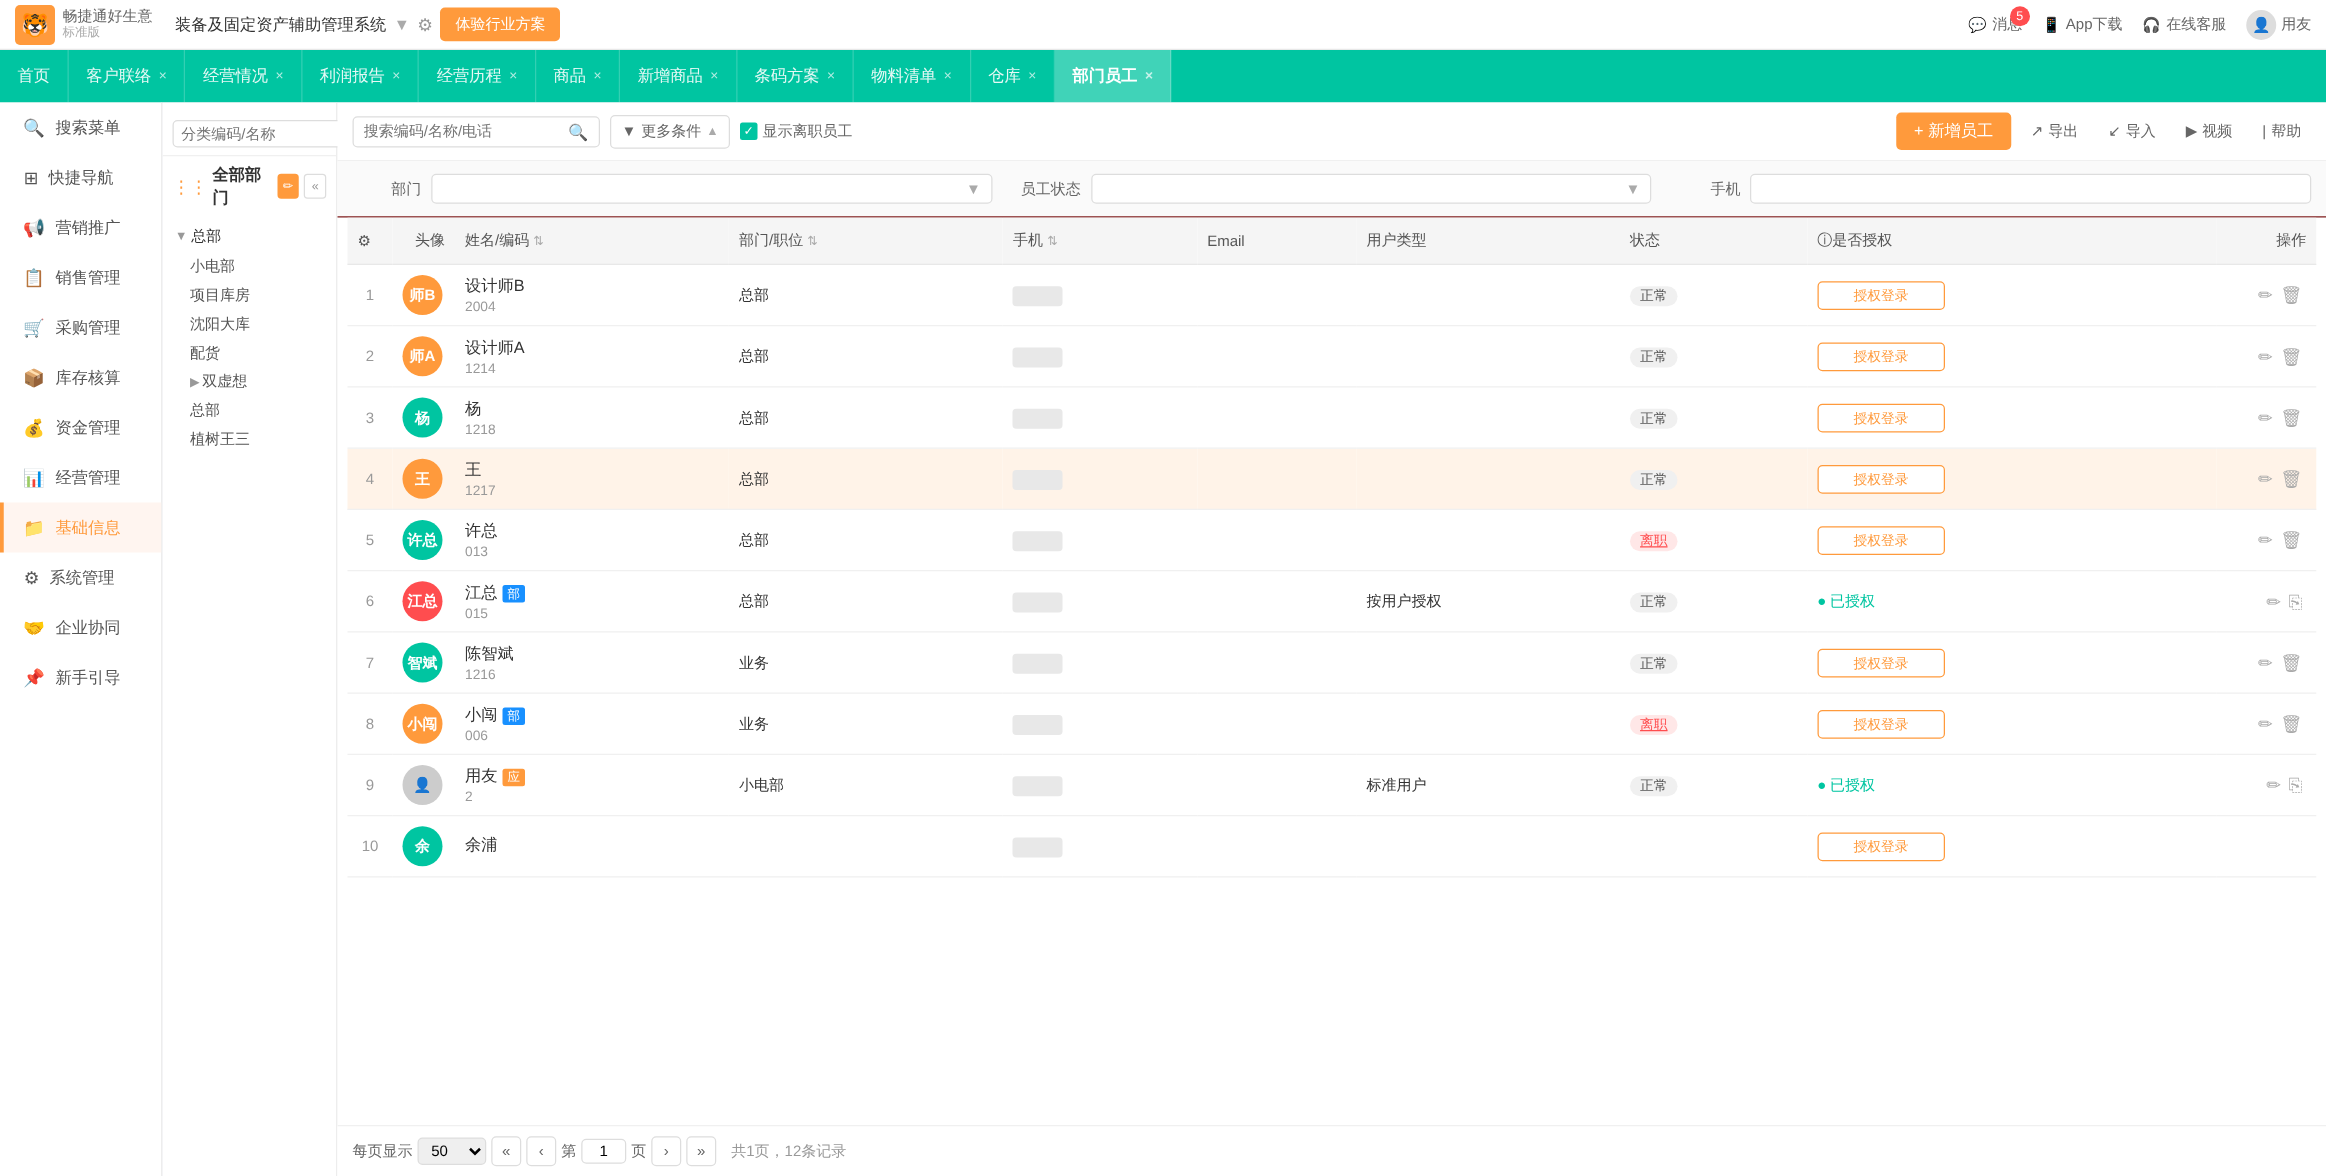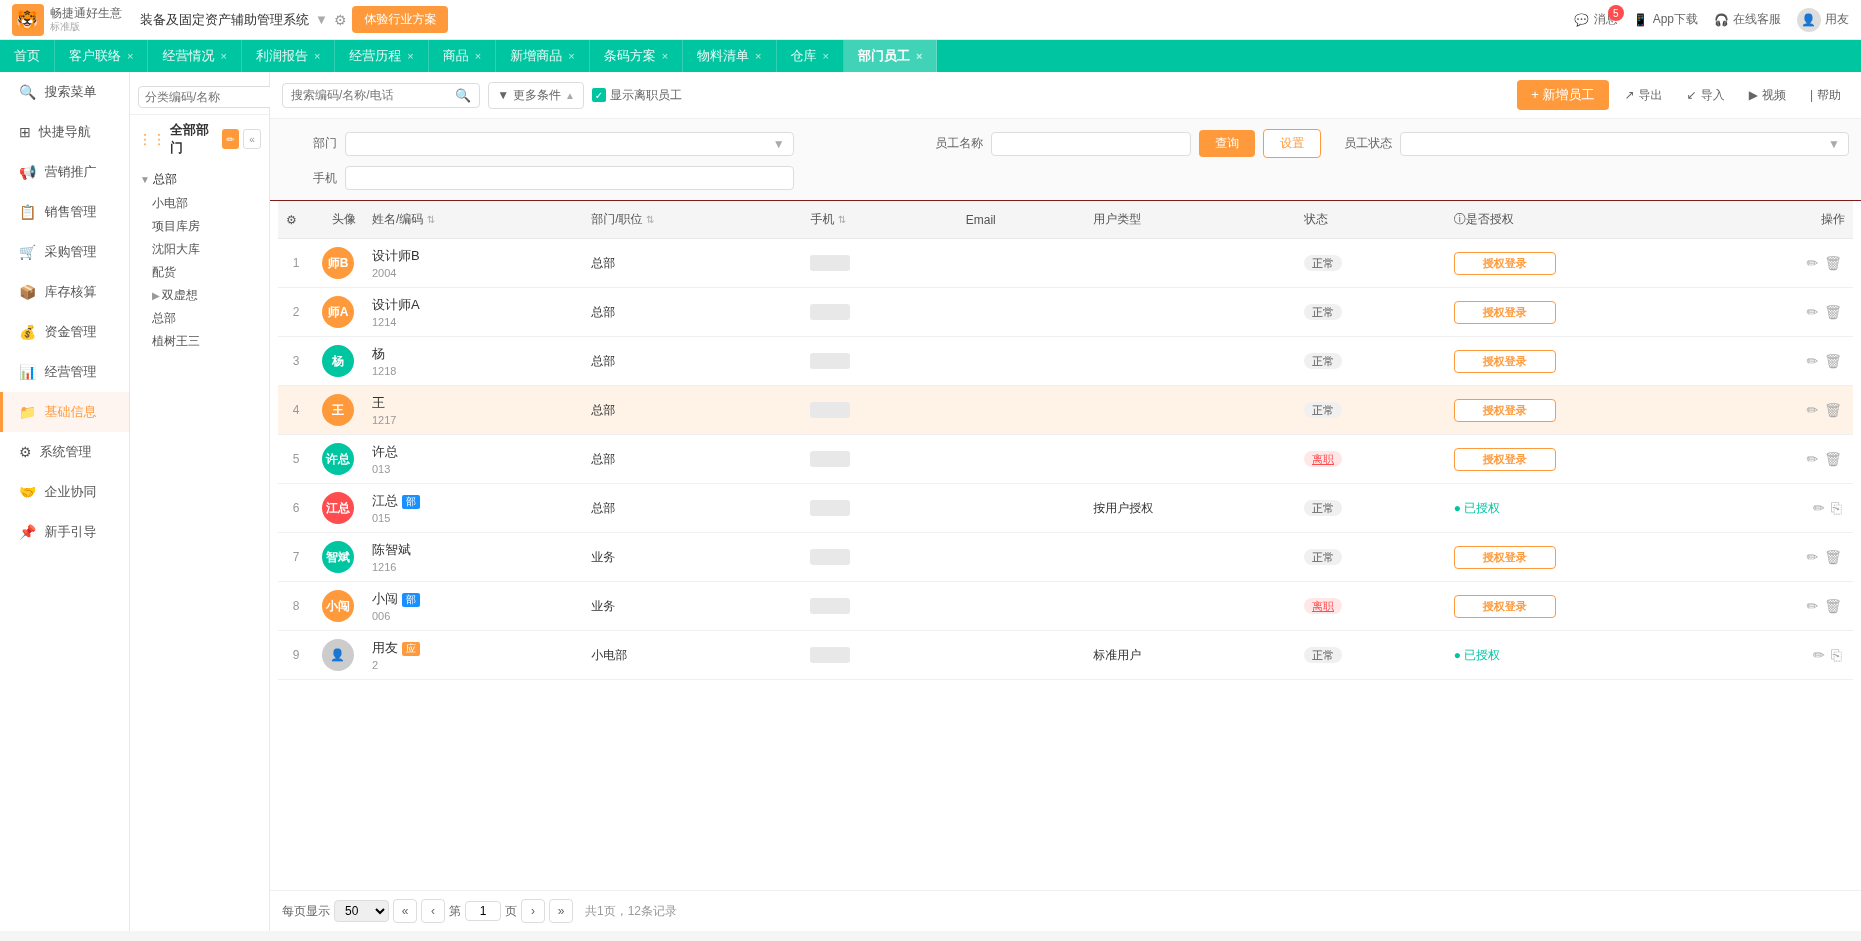--- a/index.html
+++ b/index.html
@@ -10,21 +10,21 @@
     .top-bar-logo { display: flex; align-items: center; gap: 6px; width: 120px; }
     .logo-icon { width: 32px; height: 32px; background: #ff9a3c; border-radius: 4px; display: flex; align-items: center; justify-content: center; color: white; font-size: 10px; font-weight: bold; }
     .logo-text { font-size: 12px; color: #666; line-height: 1.2; }
     .top-bar-system { flex: 1; display: flex; align-items: center; gap: 6px; }
     .top-bar-actions { display: flex; align-items: center; gap: 16px; }
     .trial-btn { background: #ff9a3c; color: white; border: none; padding: 5px 12px; border-radius: 4px; cursor: pointer; font-size: 12px; }
     .top-right-item { display: flex; align-items: center; gap: 4px; font-size: 12px; color: #666; cursor: pointer; position: relative; }
     .badge { position: absolute; top: -6px; right: -6px; background: #ff4d4f; color: white; border-radius: 8px; font-size: 10px; width: 16px; height: 16px; display: flex; align-items: center; justify-content: center; }
 
     
-    .nav-tabs { height: 32px; background: #00c5a1; display: flex; align-items: center; padding: 0 0; overflow: hidden; }
+    .nav-tabs { height: 42px; background: #00c5a1; display: flex; align-items: center; padding: 0 0; overflow: hidden; }
     .nav-tab { padding: 0 14px; height: 42px; display: flex; align-items: center; color: rgba(255,255,255,0.9); font-size: 13px; cursor: pointer; white-space: nowrap; border-right: 1px solid rgba(255,255,255,0.2); gap: 4px; }
     .nav-tab.active { background: rgba(255,255,255,0.25); color: white; font-weight: bold; }
     .nav-tab .close-x { color: rgba(255,255,255,0.7); font-size: 11px; margin-left: 2px; }
 
     
     .main-layout { display: flex; height: calc(941px - 40px - 42px); }
 
     
     .content-area { flex: 1; overflow: auto; padding: 0; background: #f0f2f5; }
 
@@ -66,21 +66,21 @@
     th { padding: 10px 8px; text-align: left; font-weight: normal; color: #555; border-bottom: 1px solid #e8e8e8; white-space: nowrap; font-size: 12px; }
     td { padding: 8px 8px; border-bottom: 1px solid #f0f0f0; vertical-align: middle; }
     tr.highlighted { background: #fff3e8; }
     .avatar { width: 32px; height: 32px; border-radius: 50%; display: flex; align-items: center; justify-content: center; color: white; font-size: 12px; font-weight: bold; }
     .avatar.orange { background: #ff9a3c; }
     .avatar.teal { background: #00c5a1; }
     .avatar.gray { background: #ccc; color: #666; }
     .avatar.red { background: #ff4d4f; }
     .status-normal { background: #f0f0f0; color: #555; padding: 2px 8px; border-radius: 10px; font-size: 11px; }
     .status-resign { background: #ffe7e7; color: #ff4d4f; padding: 2px 8px; border-radius: 10px; font-size: 11px; text-decoration: underline; }
-    .auth-btn { border: 1px solid #ff9a3c; color: #ff9a3c; background: white; padding: 3px 28px; border-radius: 4px; cursor: pointer; font-size: 11px; font-weight: bold; }
+    .auth-btn { border: 1px solid #ff9a3c; color: #ff9a3c; background: white; padding: 3px 28px; border-radius: 4px; cursor: pointer; font-size: 11px; }
     .authorized { color: #00c5a1; font-size: 12px; display: flex; align-items: center; gap: 3px; }
     .authorized::before { content: '●'; color: #00c5a1; }
     .phone-blur { background: #e8e8e8; color: #e8e8e8; border-radius: 3px; font-size: 11px; padding: 2px 20px; }
     .op-btn { color: #aaa; cursor: pointer; font-size: 14px; padding: 0 3px; }
     .name-code { display: flex; flex-direction: column; gap: 2px; }
     .emp-name { font-size: 13px; color: #333; }
     .emp-code { font-size: 11px; color: #999; }
     .dept-badge { display: inline-block; background: #1890ff; color: white; font-size: 10px; padding: 0px 4px; border-radius: 2px; margin-left: 4px; vertical-align: middle; }
 
     
@@ -305,26 +305,20 @@
         </div>
 
         <div style="padding:10px 12px;background:#fafafa;border-bottom:1px solid #7f1d1d;">
           <div style="display:grid;grid-template-columns:1fr 1fr 1fr;gap:8px 16px;align-items:center;">
             <div class="filter-row">
               <span class="filter-label">部门</span>
               <div class="filter-select" style="flex:1;border:1px solid #ddd;border-radius:4px;padding:4px 8px;font-size:12px;display:flex;align-items:center;justify-content:space-between;background:white;">
                 <span></span>
                 <span style="color:#aaa;">▼</span>
               </div>
-            </div>
-            <div style="display:flex;align-items:center;justify-content:flex-end;gap:8px;">
-              <span class="filter-label">员工名称</span>
-              <input type="text" class="filter-input" style="flex: 1 1 0%; max-width: 200px; border: 1px solid rgb(221, 221, 221); border-radius: 4px; padding: 4px 8px; font-size: 12px;">
-              <button class="search-btn">查询</button>
-              <button class="set-btn">设置</button>
             </div>
             <div class="filter-row">
               <span class="filter-label">员工状态</span>
               <div class="filter-select" style="flex:1;border:1px solid #ddd;border-radius:4px;padding:4px 8px;font-size:12px;display:flex;align-items:center;justify-content:space-between;background:white;">
                 <span></span>
                 <span style="color:#aaa;">▼</span>
               </div>
             </div>
             <div class="filter-row">
               <span class="filter-label">手机</span>
@@ -528,20 +522,39 @@
                 <td><span class="phone-blur">          </span></td>
                 <td></td>
                 <td>标准用户</td>
                 <td><span class="status-normal">正常</span></td>
                 <td>
                     <span class="authorized">已授权</span>
                   </td>
                 <td style="text-align:right;"><span class="op-btn">✏</span><span class="op-btn">⎘</span></td>
               </tr>
 
+              <tr>
+                <td style="text-align:center;color:#999;">10</td>
+                <td>
+                    <div class="avatar teal">余</div>
+                  </td>
+                <td>
+                    <div class="name-code">
+                      <span class="emp-name">余浦</span>
+                      <span class="emp-code"></span>
+                    </div>
+                  </td>
+                <td></td>
+                <td><span class="phone-blur">          </span></td>
+                <td></td>
+                <td></td>
+                <td></td>
+                <td><button class="auth-btn">授权登录</button></td>
+                <td style="text-align:right;"></td>
+              </tr>
             </tbody>
           </table>
         </div>
 
         <div class="pagination">
           <span>每页显示</span>
           <select class="page-size-select">
             <option>50</option>
             <option>20</option>
             <option>100</option>

